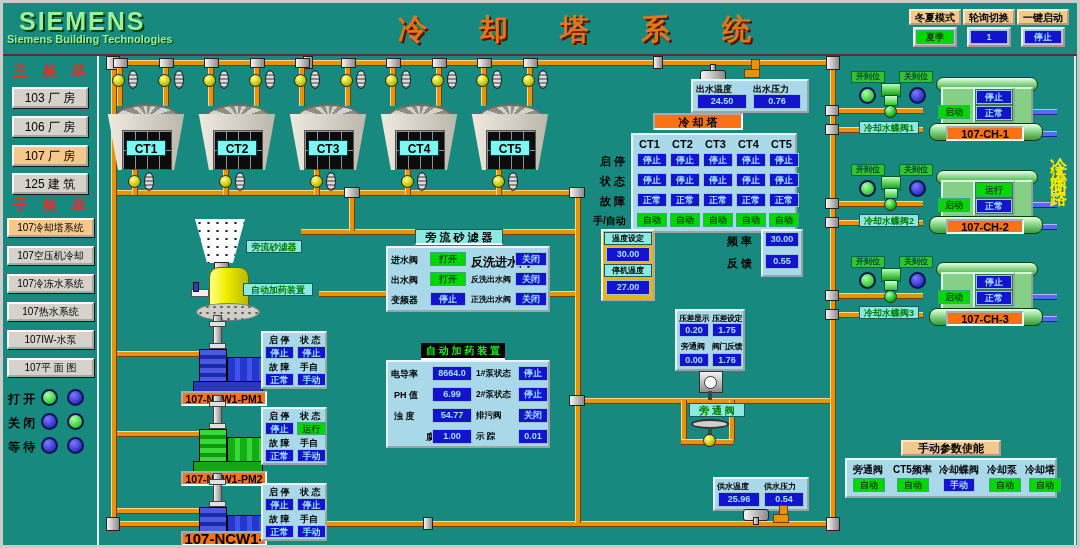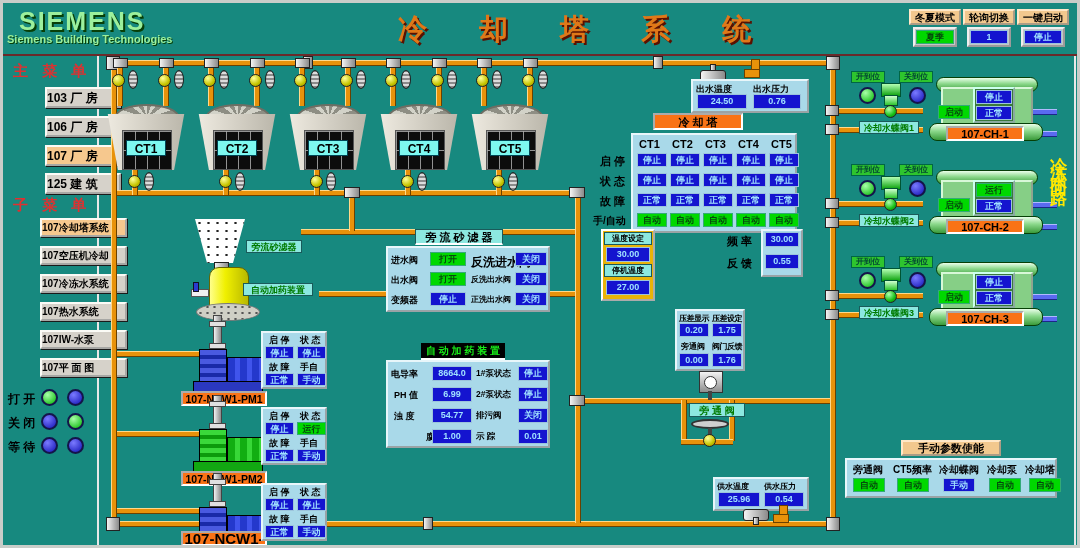--- a/index.html
+++ b/index.html
@@ -22,21 +22,21 @@
   .vbox{position:absolute;background:#1414cf;border:1px solid #9cc4dc;color:#9fe0ff;
     font-size:9px;font-weight:bold;text-align:center;line-height:13px;box-sizing:border-box;}
   .gbox{position:absolute;background:#00d800;border:1px solid #3a7;color:#05490c;
     font-size:9px;font-weight:bold;text-align:center;line-height:13px;box-sizing:border-box;}
   .cylb{position:absolute;background:#8ce8e0;border:1px solid #1a5a5a;color:#007a00;
     font-weight:bold;font-size:9px;text-align:center;box-sizing:border-box;}
   .plate{position:absolute;background:#f97316;border:2px inset #ffffff;color:#000;
     font-weight:bold;font-size:11px;text-align:center;box-sizing:border-box;}
   .blab{position:absolute;color:#000;font-weight:bold;}
   .sbtn{position:absolute;left:9px;width:76px;height:21px;background:#d6d2ca;border:2px outset #fbfbf6;
-    box-shadow:1px 1px 0 #1a1a1a;color:#000;font-weight:bold;font-size:12px;text-align:left;line-height:18px;box-sizing:border-box;margin-left:33px;}
+    box-shadow:1px 1px 0 #1a1a1a;color:#000;font-weight:normal;font-size:12px;text-align:center;line-height:18px;box-sizing:border-box;}
   .sbtn.sm{left:4px;width:87px;height:19px;font-size:10px;line-height:16px;}
   .sbtn.active{background:#f6c88e;}
   .ind{position:absolute;width:13px;height:13px;border-radius:50%;border:2px solid #14144a;}
   .ind.g{background:radial-gradient(circle at 35% 30%,#a8ffa8,#00b400);}
   .ind.b{background:radial-gradient(circle at 35% 30%,#7a7aff,#1111b4);}
   .glab{position:absolute;background:#2ec52e;border:1px solid #064;color:#043;
     font-size:8px;font-weight:bold;text-align:center;line-height:10px;box-sizing:border-box;}
   
   .tw{position:absolute;width:78px;height:136px;}
   .tw .fan{position:absolute;left:7px;top:44px;width:62px;height:24px;border-radius:50%;

